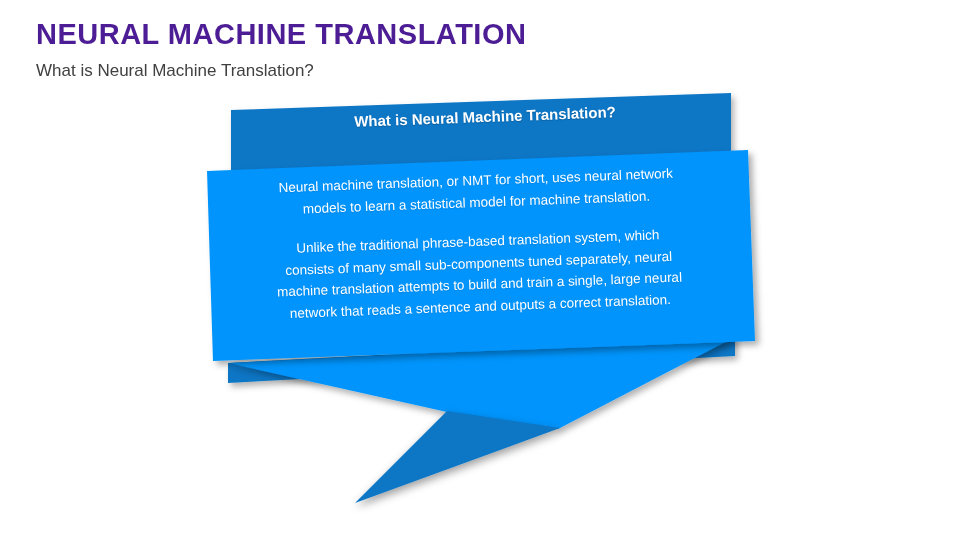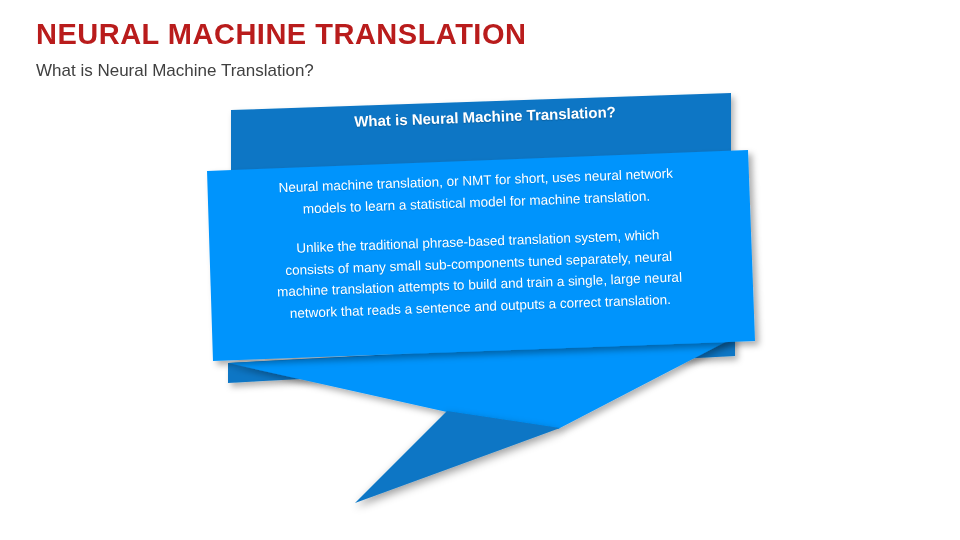--- a/index.html
+++ b/index.html
@@ -22,21 +22,21 @@
   #title-block {
     position: absolute;
     left: 36px;
     top: 17px;
     width: 880px;
   }
   #slide-title {
     font-size: 29px;
     font-weight: bold;
     letter-spacing: 0.5px;
-    color: #b91c1c;
+    color: #4c1d95;
     line-height: 1.18;
     white-space: nowrap;
   }
   #slide-subtitle {
     font-size: 17px;
     font-weight: normal;
     color: #404040;
     line-height: 1.25;
     margin-top: 9px;
     white-space: nowrap;

